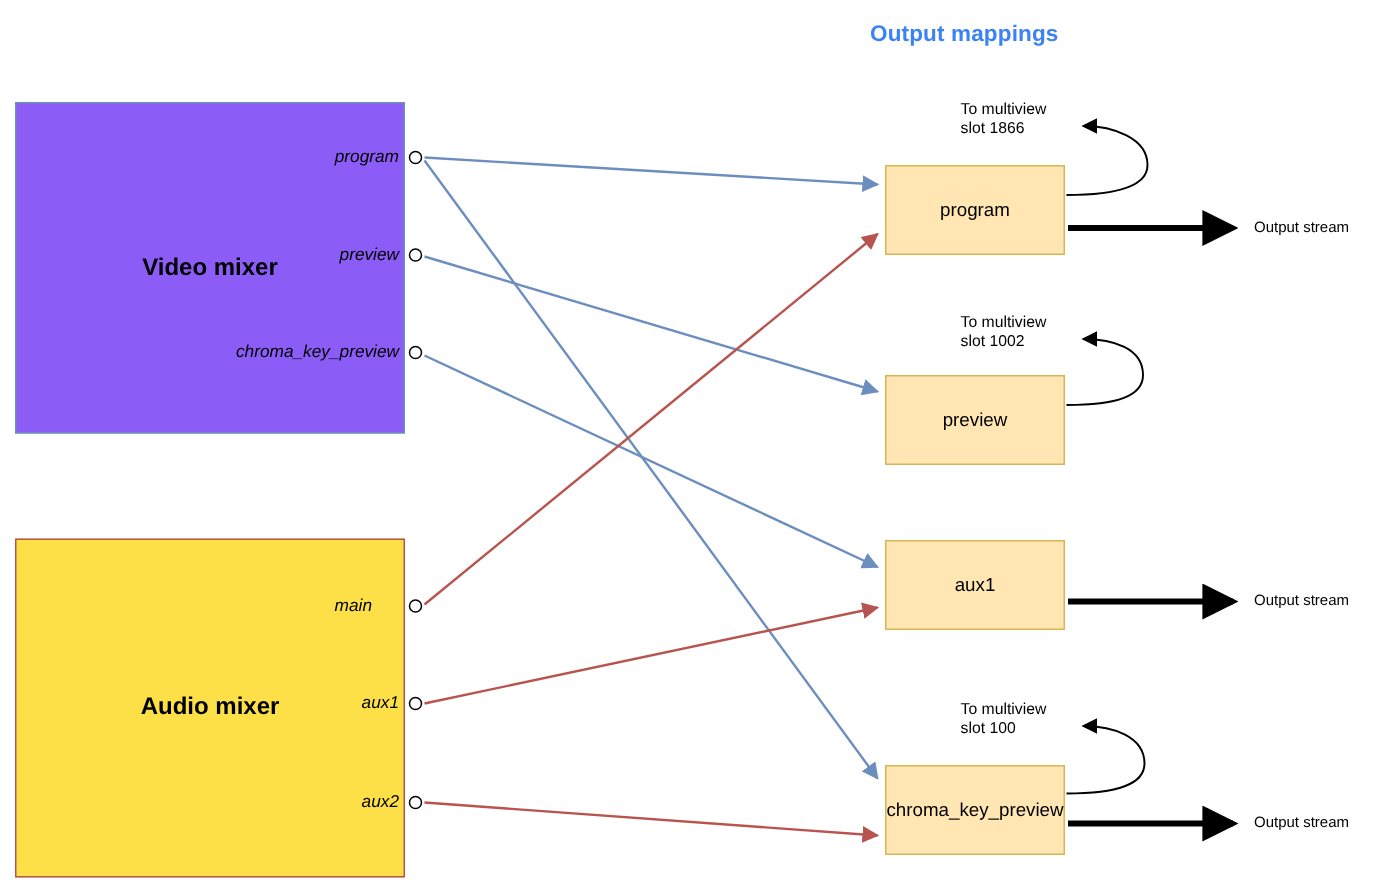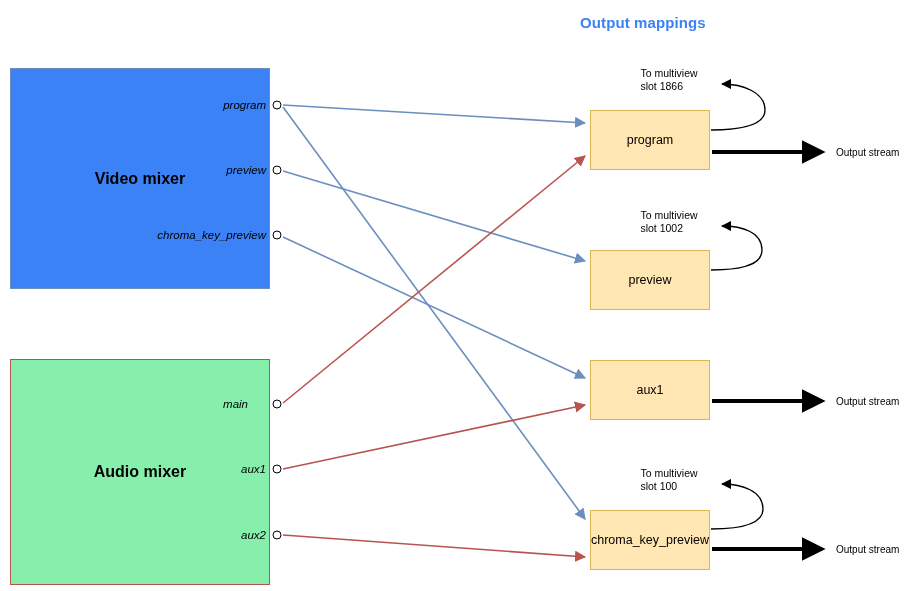--- a/index.html
+++ b/index.html
@@ -52,29 +52,29 @@
     font-weight: bold;
     color: #000000;
     text-align: center;
     white-space: nowrap;
   }
   #video-mixer {
     left: 10px;
     top: 68px;
     width: 260px;
     height: 221px;
-    background: #3b82f6;
+    background: #8b5cf6;
     border: 1px solid #6c8ebf;
   }
   #audio-mixer {
     left: 10px;
     top: 359px;
     width: 260px;
     height: 226px;
-    background: #86efac;
+    background: #fde047;
     border: 1px solid #b85450;
   }
 
   
   .port {
     position: absolute;
     width: 9px;
     height: 9px;
     border-radius: 50%;
     background: #ffffff;

